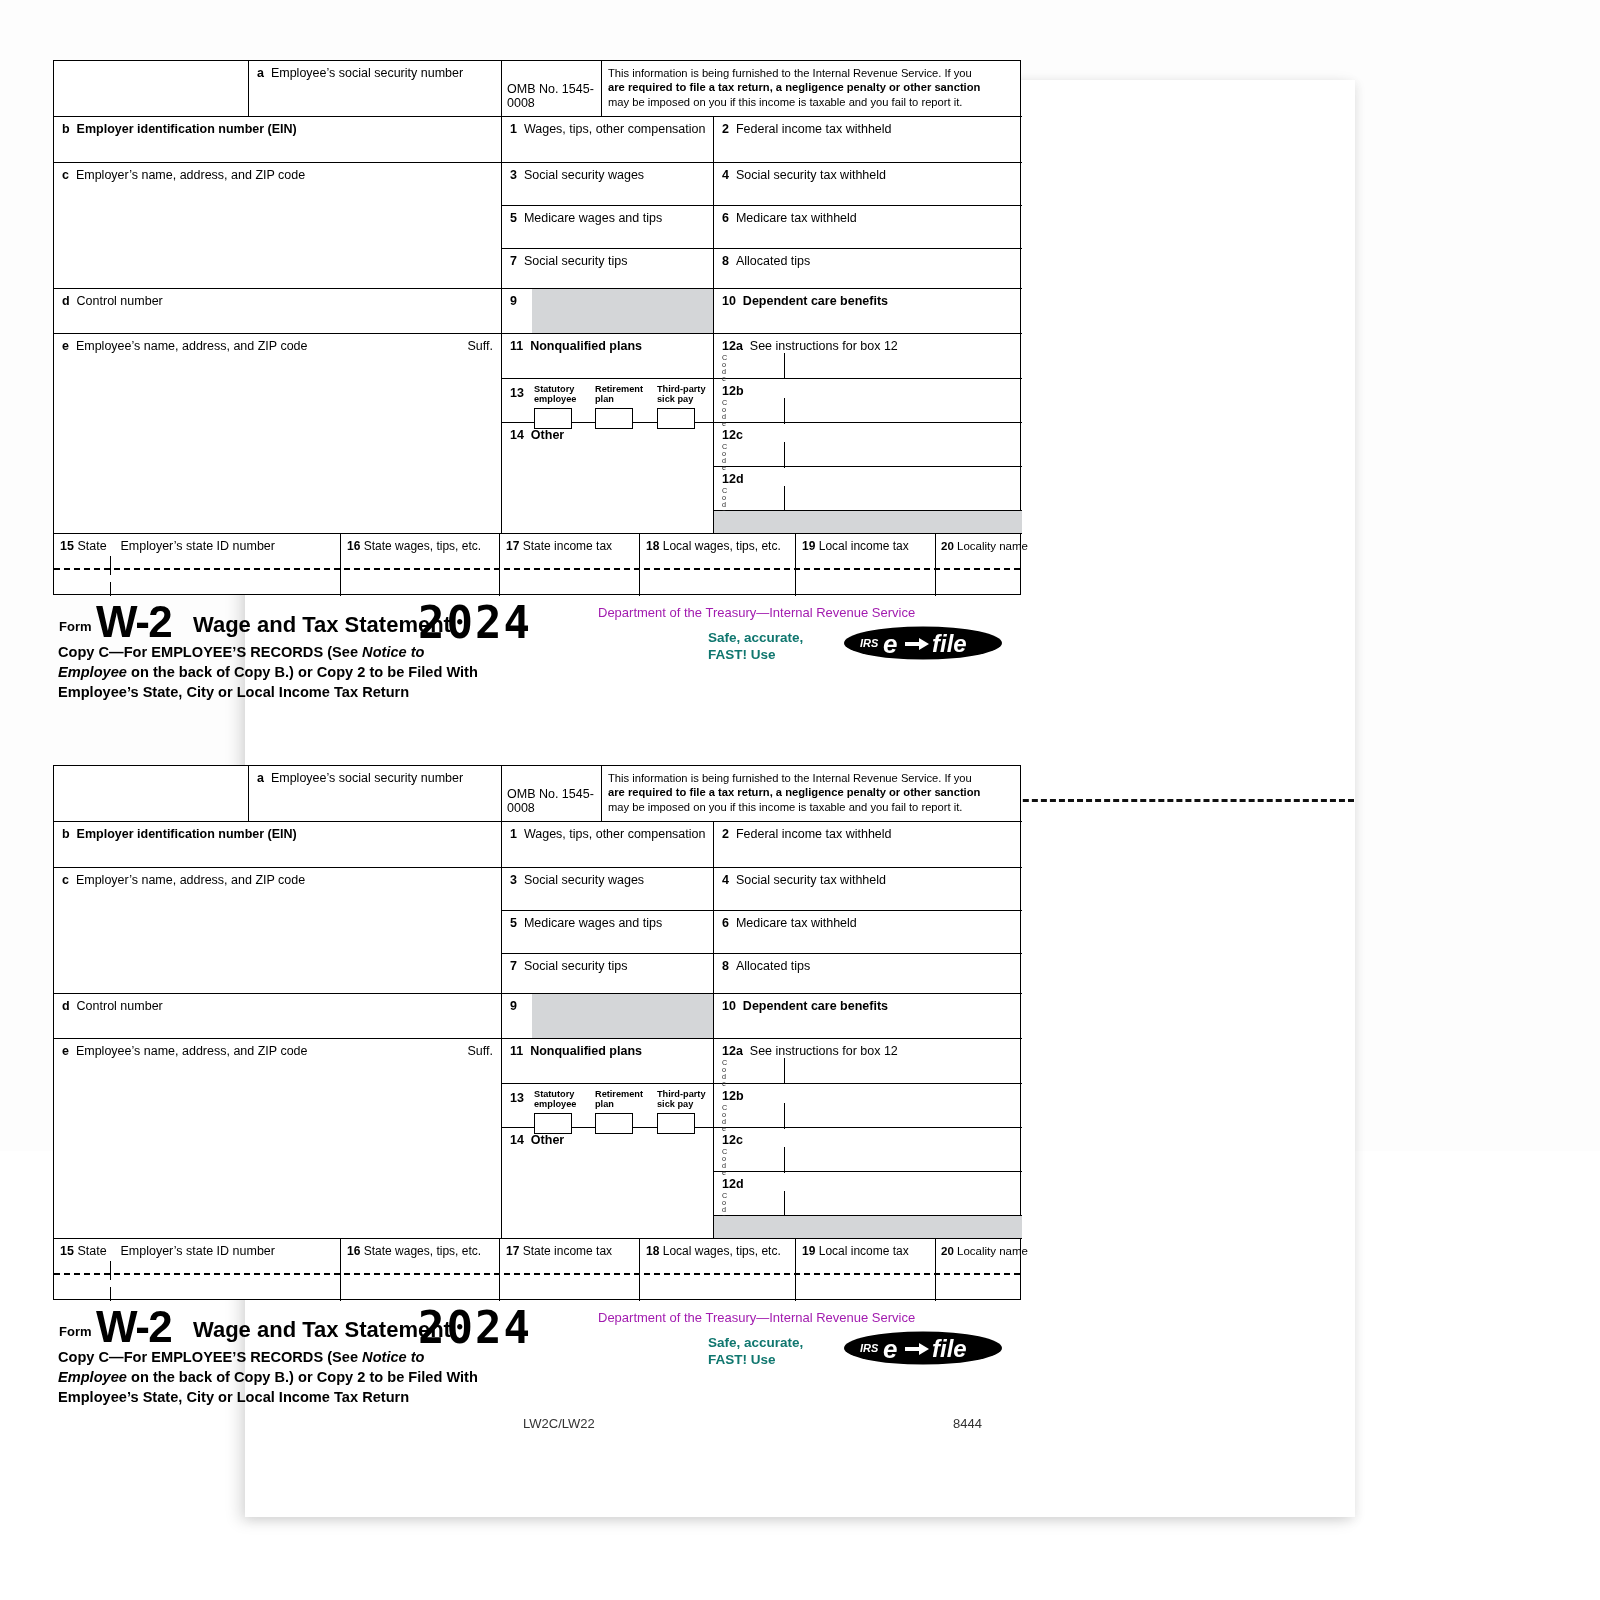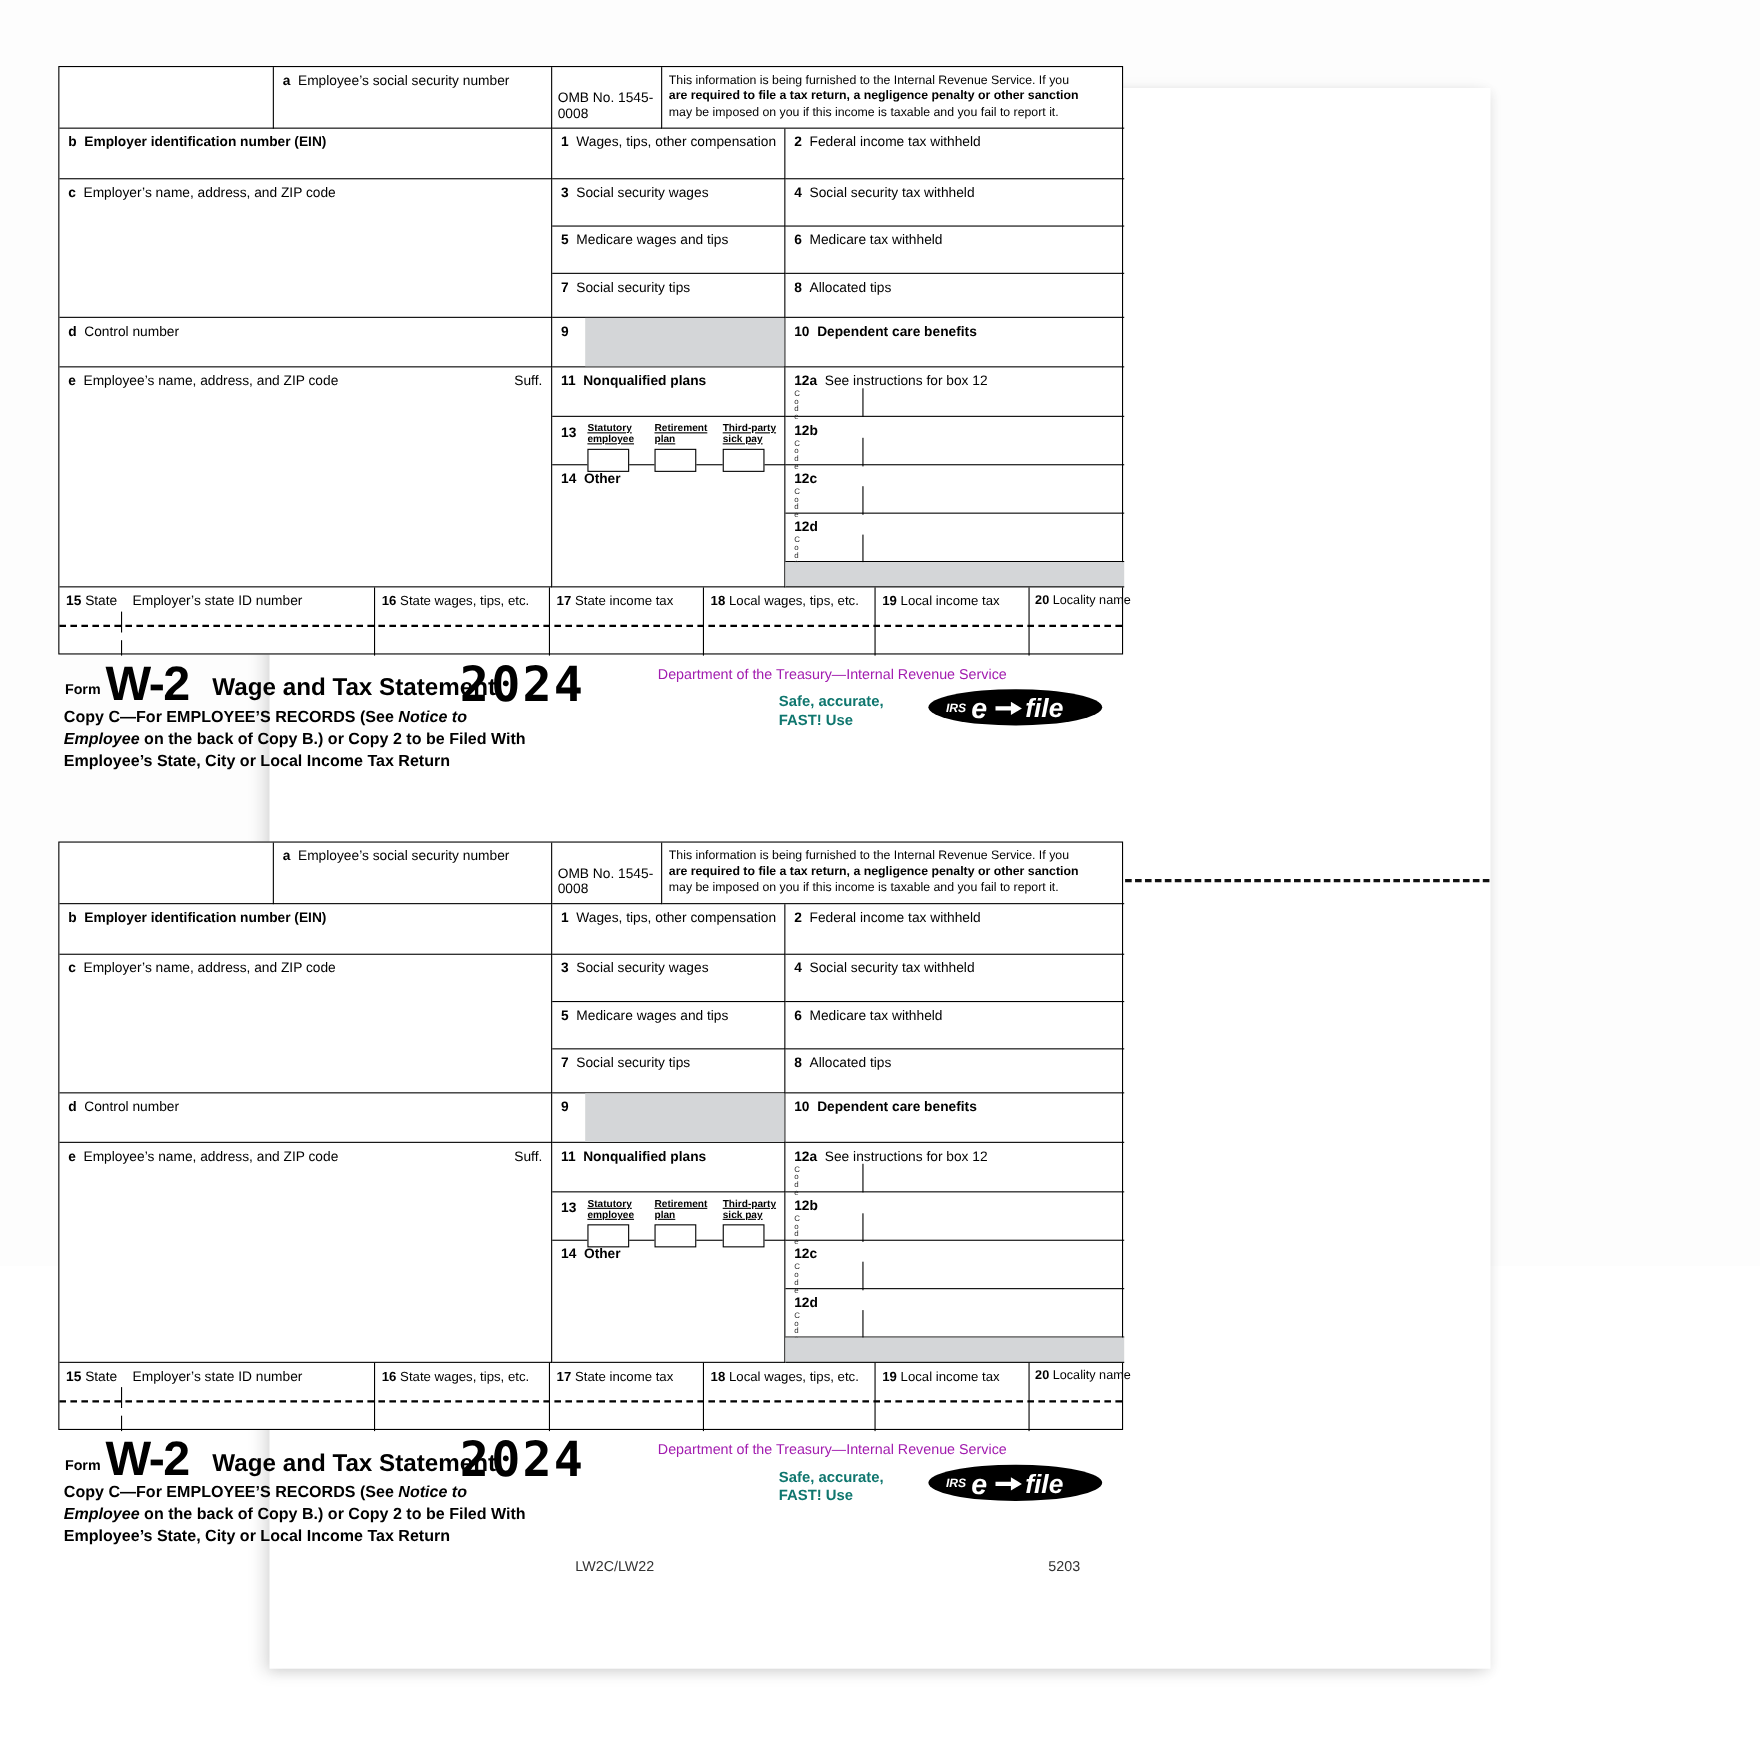--- a/index.html
+++ b/index.html
@@ -57,21 +57,21 @@
   
   .coderail{
     position:absolute;left:8px;top:20px;
     font-size:7.2px;line-height:0.98;color:#2b2b2b;
     letter-spacing:0;
   }
   .coderail span{display:block;}
   .codebar{position:absolute;top:19px;width:0;border-left:1.6px solid #000;height:26px;}
 
   
-  .cbwrap{position:absolute;top:6px;text-decoration:underline;}
+  .cbwrap{position:absolute;top:6px;}
   .cblab{font-size:9.2px;line-height:1.08;color:#000;font-weight:600;}
   .cbox{margin-top:3px;width:38px;height:21px;border:1.6px solid #000;background:#fff;box-sizing:border-box;}
 
   
   .dashrow{
     position:absolute;left:0;width:100%;height:0;
     border-top:2.4px dashed #000;
   }
   .vtick{position:absolute;width:0;border-left:1.5px solid #000;}
 
@@ -503,18 +503,18 @@
           <ellipse cx="80" cy="17" rx="79" ry="16.5" fill="#000"></ellipse>
           <text x="17" y="21" font-family="Liberation Sans, sans-serif" font-size="11" font-weight="bold" font-style="italic" fill="#fff">IRS</text>
           <text x="40" y="27" font-family="Liberation Sans, sans-serif" font-size="26" font-weight="bold" font-style="italic" fill="#fff">e</text>
           <path d="M62 16 L76 16 L76 12 L86 18 L76 24 L76 20 L62 20 Z" fill="#fff"></path>
           <text x="89" y="26" font-family="Liberation Sans, sans-serif" font-size="24" font-weight="bold" font-style="italic" fill="#fff">file</text>
         </svg>
       </div>
 
       <div class="botcodes">
         <span class="left">LW2C/LW22</span>
-        <span class="right">5203</span>
+        <span class="right">8444</span>
       </div>
     </div>
   </div>
 
 </div>
 
 </body></html>

